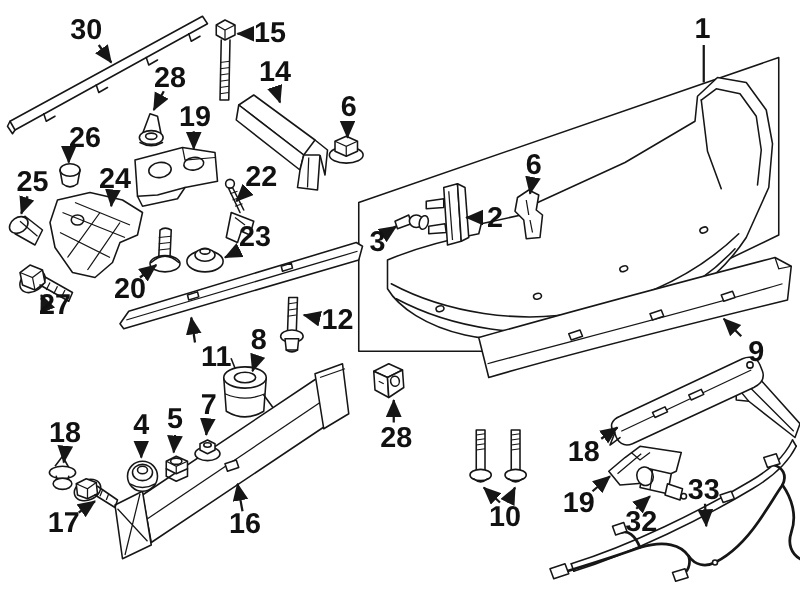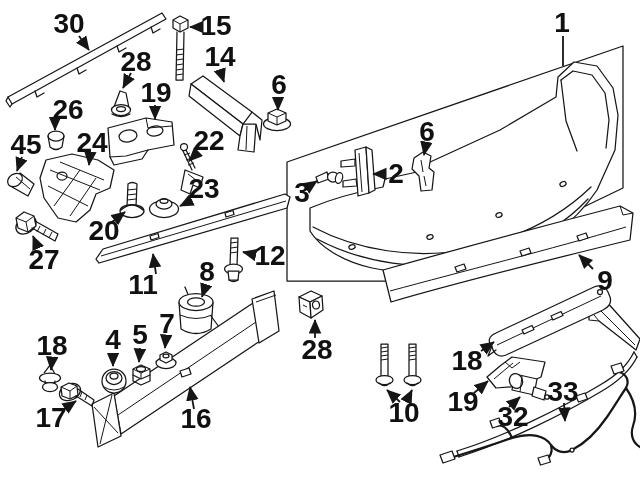--- a/index.html
+++ b/index.html
@@ -7,21 +7,21 @@
   .stage { position:relative; width:640px; height:480px; background:var(--background);
            font-family:"Liberation Sans", sans-serif; overflow:hidden; }
   .stage svg { position:absolute; left:0; top:0; }
   .ln  { stroke:var(--line); stroke-width:1.25; fill:none; stroke-linecap:round; stroke-linejoin:round; }
   .fw  { stroke:var(--line); stroke-width:1.25; fill:var(--background); stroke-linejoin:round; }
   .thin{ stroke:var(--line); stroke-width:1; fill:none; }
   .wire{ stroke:var(--line); stroke-width:2.2; fill:none; stroke-linecap:round; }
   .ar  { stroke:var(--line); stroke-width:1.8; fill:none; }
   .mk  { fill:var(--line); }
   .callout { position:absolute; transform:translate(-50%,-50%); color:var(--label);
-             font-size:28px; font-weight:700; line-height:1; letter-spacing:0;
+             font-size:23px; font-weight:700; line-height:1; letter-spacing:0;
              user-select:none; cursor:pointer; }
 </style>
 </head>
 <body>
 
 <div class="stage">
 <svg width="640" height="480" viewBox="0 0 640 480">
   <defs>
     <marker id="ah" markerWidth="10" markerHeight="9" refX="7.5" refY="3.5" orient="auto">
       <path class="mk" d="M0,0 L8,3.5 L0,7 Z"></path>
@@ -337,36 +337,36 @@
   <div class="callout" style="left:562px;top:23px">1</div>
   <div class="callout" style="left:396px;top:174px">2</div>
   <div class="callout" style="left:302px;top:193px">3</div>
   <div class="callout" style="left:113px;top:340px">4</div>
   <div class="callout" style="left:140px;top:335px">5</div>
   <div class="callout" style="left:427px;top:132px">6</div>
   <div class="callout" style="left:167px;top:324px">7</div>
   <div class="callout" style="left:207px;top:272px">8</div>
   <div class="callout" style="left:605px;top:281px">9</div>
   <div class="callout" style="left:404px;top:413px">10</div>
-  <div class="callout" style="left:143px;top:285px">11</div>
+  <div class="callout" style="left:173px;top:285px">11</div>
   <div class="callout" style="left:270px;top:256px">12</div>
   <div class="callout" style="left:279px;top:85px">6</div>
   <div class="callout" style="left:220px;top:57px">14</div>
   <div class="callout" style="left:216px;top:26px">15</div>
   <div class="callout" style="left:196px;top:419px">16</div>
   <div class="callout" style="left:51px;top:418px">17</div>
   <div class="callout" style="left:52px;top:346px">18</div>
   <div class="callout" style="left:156px;top:93px">19</div>
   <div class="callout" style="left:104px;top:231px">20</div>
   <div class="callout" style="left:136px;top:62px">28</div>
   <div class="callout" style="left:209px;top:141px">22</div>
   <div class="callout" style="left:204px;top:189px">23</div>
   <div class="callout" style="left:92px;top:143px">24</div>
-  <div class="callout" style="left:26px;top:145px">45</div>
+  <div class="callout" style="left:26px;top:145px">25</div>
   <div class="callout" style="left:68px;top:110px">26</div>
-  <div class="callout" style="left:44px;top:260px">27</div>
+  <div class="callout" style="left:44px;top:244px">27</div>
   <div class="callout" style="left:317px;top:350px">28</div>
   <div class="callout" style="left:467px;top:361px">18</div>
   <div class="callout" style="left:69px;top:24px">30</div>
   <div class="callout" style="left:463px;top:402px">19</div>
   <div class="callout" style="left:513px;top:417px">32</div>
   <div class="callout" style="left:563px;top:392px">33</div>
 </div>
 
 </body></html>

